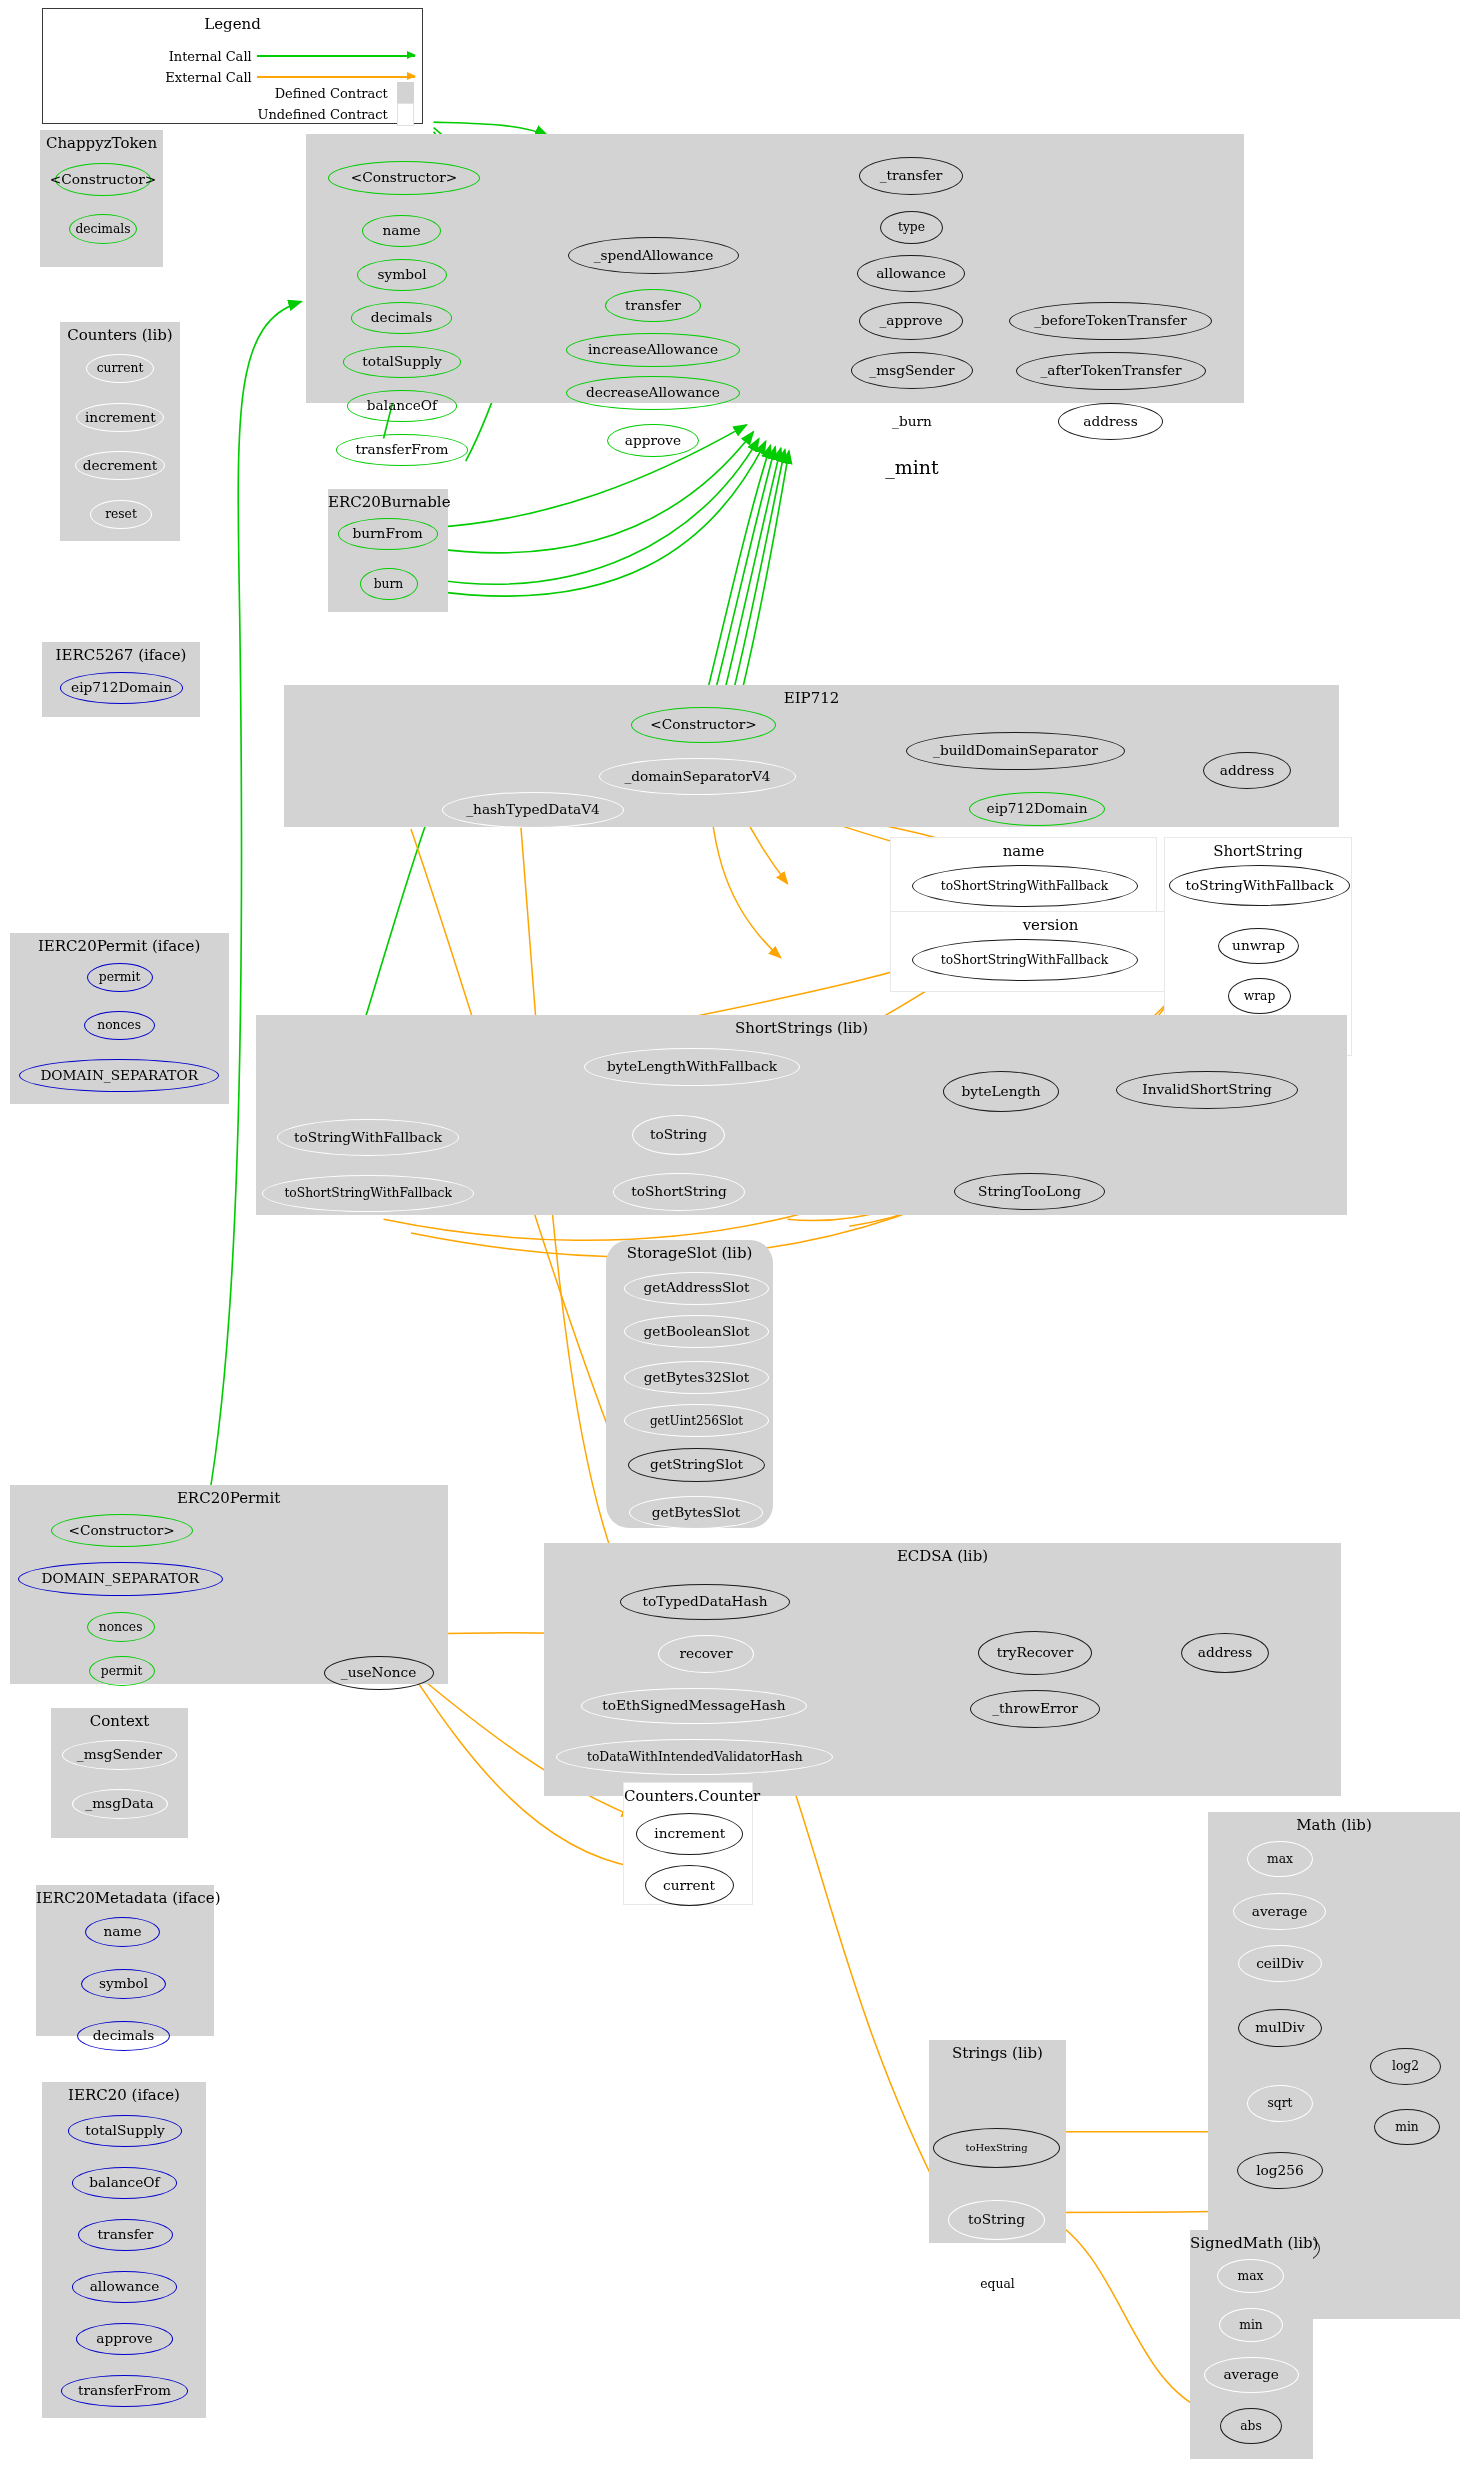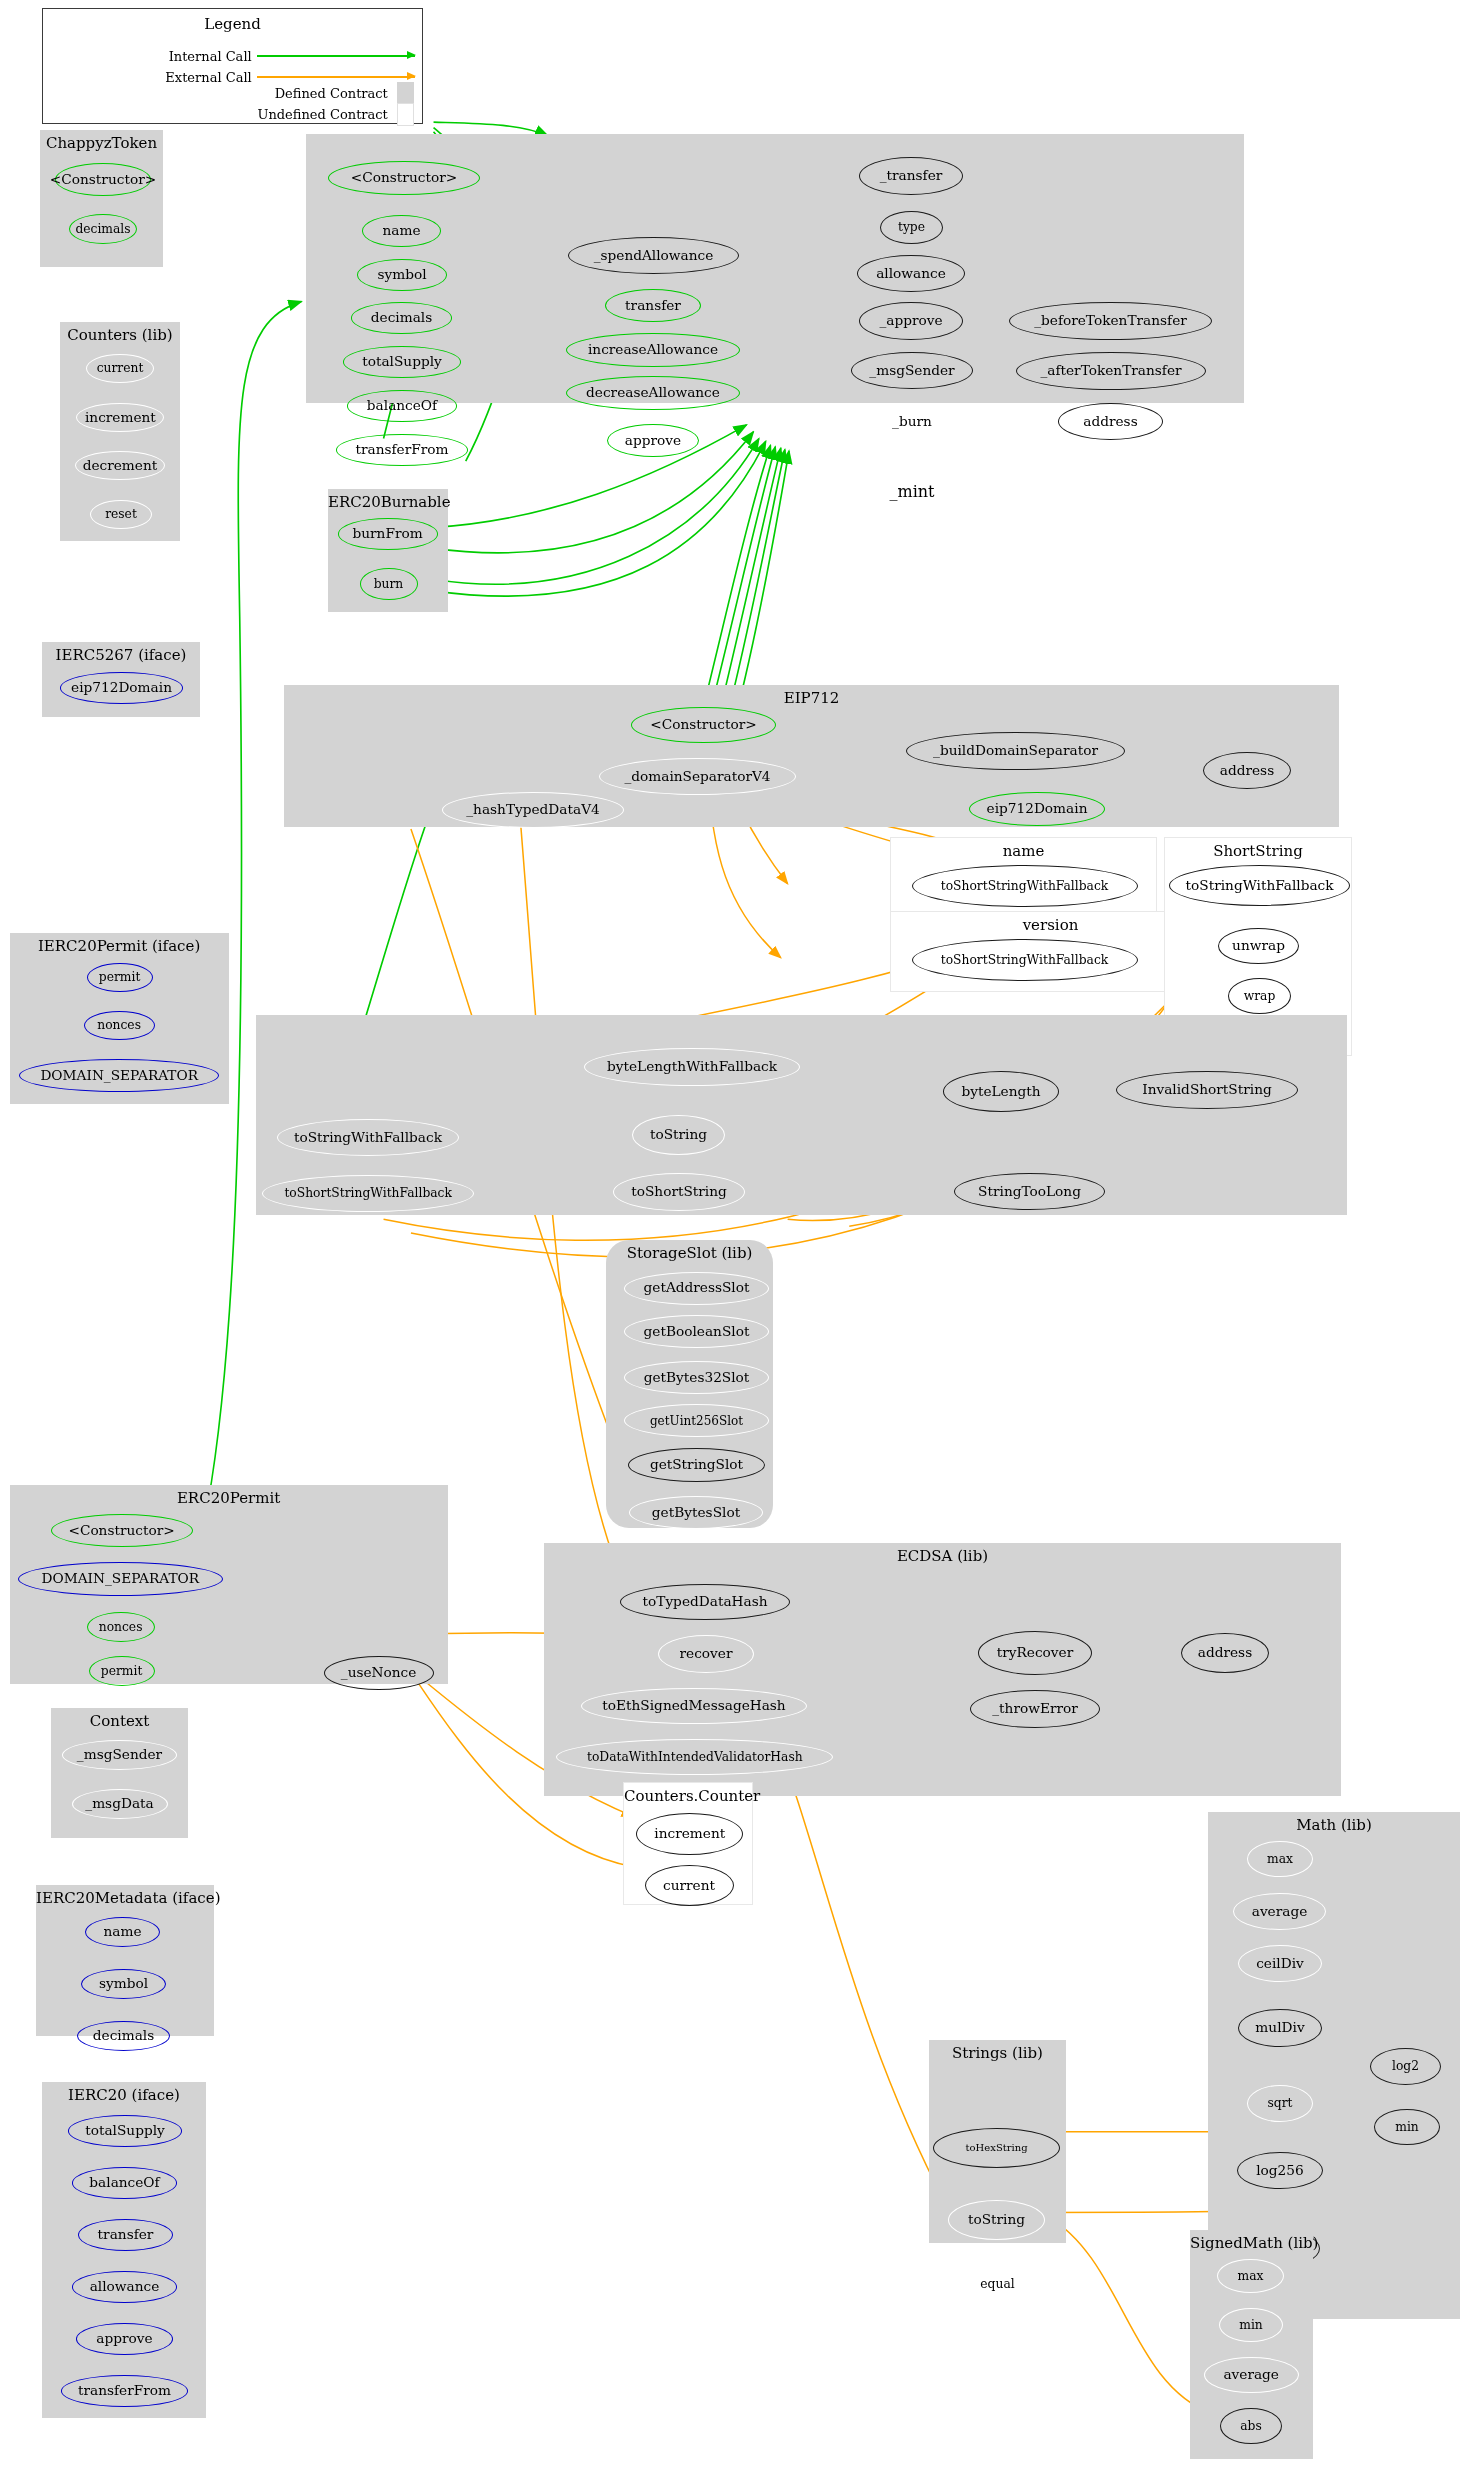--- a/index.html
+++ b/index.html
@@ -247,21 +247,21 @@
         <div class="node n-green" style="left: 299px; top: 155px; width: 96px; height: 33px; font-size: 13.7px;">transfer</div>
         <div class="node n-green" style="left: 260px; top: 199px; width: 174px; height: 34px; font-size: 13.7px;">increaseAllowance</div>
         <div class="node n-green" style="left: 260px; top: 242px; width: 174px; height: 34px; font-size: 13.7px;">decreaseAllowance</div>
         <div class="node n-green" style="left: 301px; top: 290px; width: 92px; height: 33px; font-size: 13.7px;">approve</div>
         <div class="node n-black" style="left: 553px; top: 23px; width: 104px; height: 38px; font-size: 13.7px;">_transfer</div>
         <div class="node n-black" style="left: 574px; top: 77px; width: 63px; height: 33px; font-size: 12.3px;">type</div>
         <div class="node n-black" style="left: 551px; top: 121px; width: 108px; height: 37px; font-size: 13.7px;">allowance</div>
         <div class="node n-black" style="left: 553px; top: 168px; width: 104px; height: 38px; font-size: 13.7px;">_approve</div>
         <div class="node n-black" style="left: 545px; top: 218px; width: 122px; height: 37px; font-size: 13.7px;">_msgSender</div>
         <div class="node n-white" style="left: 567px; top: 269px; width: 78px; height: 38px; font-size: 13.7px;">_burn</div>
-        <div class="node n-white" style="left: 567px; top: 339px; width: 78px; height: 38px; font-size: 16px;">_mint</div>
+        <div class="node n-white" style="left: 567px; top: 314px; width: 78px; height: 38px; font-size: 19px;">_mint</div>
         <div class="node n-black" style="left: 703px; top: 168px; width: 203px; height: 38px; font-size: 13.7px;">_beforeTokenTransfer</div>
         <div class="node n-black" style="left: 710px; top: 218px; width: 190px; height: 38px; font-size: 13.7px;">_afterTokenTransfer</div>
         <div class="node n-black" style="left: 752px; top: 269px; width: 105px; height: 37px; font-size: 13.7px;">address</div>
       </div>
       <div class="cluster filled" style="left: 328px; top: 489px; width: 120px; height: 123px;">
         <div class="cluster-label">ERC20Burnable</div>
         <div class="node n-green" style="left: 9.6px; top: 29px; width: 100px; height: 31.5px; font-size: 13.7px;">burnFrom</div>
         <div class="node n-green" style="left: 31.5px; top: 79px; width: 58px; height: 31.5px; font-size: 12.3px;">burn</div>
       </div>
       <div class="cluster filled" style="left: 284px; top: 685px; width: 1055px; height: 142px;">
@@ -281,20 +281,21 @@
         <div class="cluster-label">version</div>
         <div class="node n-black" style="left: 20.5px; top: 27px; width: 226px; height: 42px; font-size: 12.3px;">toShortStringWithFallback</div>
       </div>
       <div class="cluster outline" style="left: 1164px; top: 837px; width: 188px; height: 219px;">
         <div class="cluster-label">ShortString</div>
         <div class="node n-black" style="left: 4.1px; top: 27px; width: 181px; height: 41px; font-size: 13.7px;">toStringWithFallback</div>
         <div class="node n-black" style="left: 53px; top: 90px; width: 81px; height: 36px; font-size: 13.7px;">unwrap</div>
         <div class="node n-black" style="left: 63px; top: 140px; width: 63px; height: 36px; font-size: 12.3px;">wrap</div>
       </div>
       <div class="cluster filled" style="left: 256px; top: 1015px; width: 1091px; height: 200px;">
+        <div class="cluster-label">ShortStrings  (lib)</div>
         <div class="node n-white" style="left: 328px; top: 33px; width: 216px; height: 38px; font-size: 13.7px;">byteLengthWithFallback</div>
         <div class="node n-black" style="left: 687px; top: 56px; width: 116px; height: 41px; font-size: 13.7px; text-align: right;">byteLength</div>
         <div class="node n-black" style="left: 860px; top: 56px; width: 182px; height: 38px; font-size: 13.7px;">InvalidShortString</div>
         <div class="node n-white" style="left: 21px; top: 104px; width: 182px; height: 37px; font-size: 13.7px;">toStringWithFallback</div>
         <div class="node n-white" style="left: 376px; top: 100px; width: 93px; height: 40px; font-size: 13.7px;">toString</div>
         <div class="node n-white" style="left: 6.2px; top: 160px; width: 212px; height: 37px; font-size: 12.3px;">toShortStringWithFallback</div>
         <div class="node n-white" style="left: 357px; top: 158px; width: 132px; height: 38px; font-size: 13.7px;">toShortString</div>
         <div class="node n-black" style="left: 698px; top: 158px; width: 151px; height: 37px; font-size: 13.7px;">StringTooLong</div>
       </div>
       <div class="cluster filled" style="left: 606px; top: 1240px; width: 167px; height: 288px; border-radius: 23px;">

